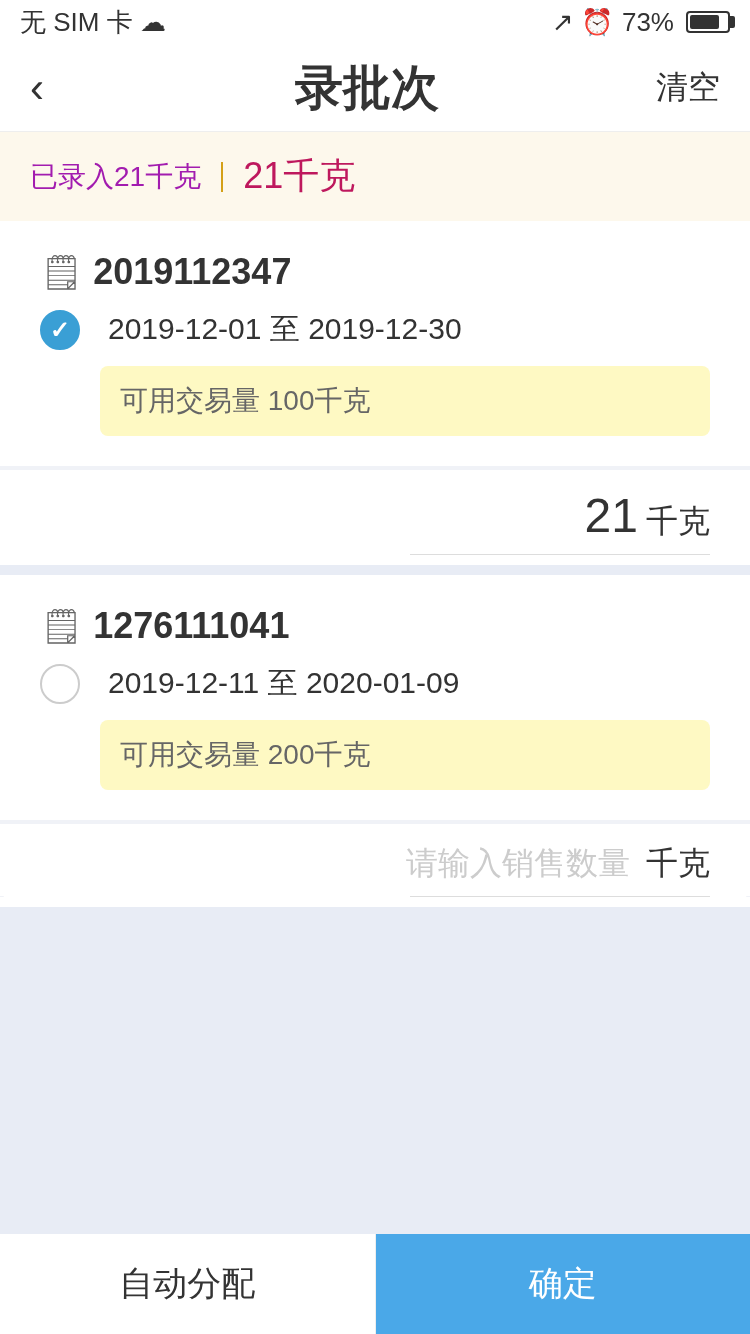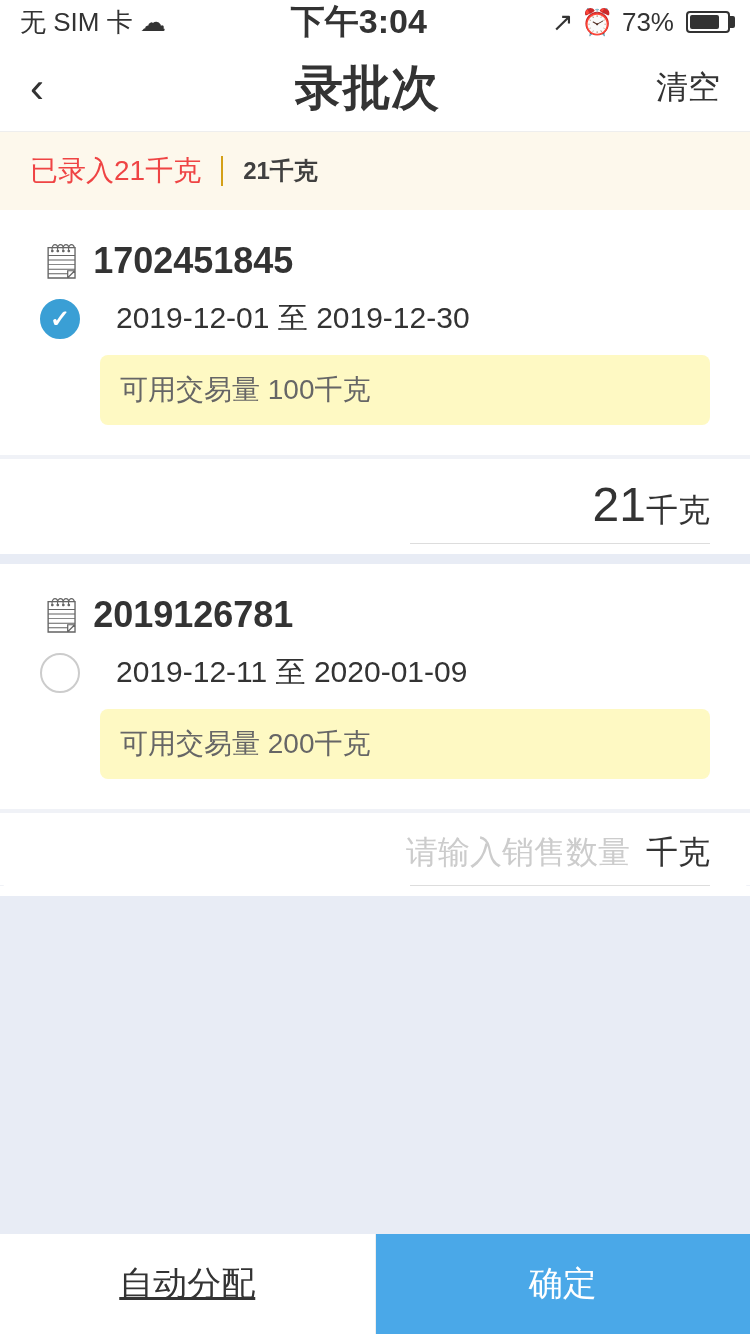--- a/index.html
+++ b/index.html
@@ -105,31 +105,31 @@
     .summary-banner {
       width: 750px;
       background: #fdf8ec;
       padding: 20px 30px;
       display: flex;
       align-items: center;
       gap: 20px;
     }
     .summary-text {
       font-size: 28px;
-      color: #ef4444;
+      color: #a21caf;
     }
     .summary-divider {
       width: 2px;
       height: 30px;
       background: #d4a017;
     }
     .summary-value {
-      font-size: 24px;
-      color: #404040;
-      font-weight: 700;
+      font-size: 36px;
+      color: #be185d;
+      font-weight: 400;
     }
 
     
     .card {
       width: 750px;
       background: #fff;
       padding: 30px 40px;
       margin-bottom: 4px;
     }
 
@@ -145,21 +145,21 @@
     }
     .batch-number {
       font-size: 36px;
       font-weight: 600;
       color: #333;
     }
 
     .batch-date-row {
       display: flex;
       align-items: center;
-      gap: 36px;
+      gap: 28px;
       margin-bottom: 16px;
     }
     .radio-circle {
       width: 40px;
       height: 40px;
       border-radius: 50%;
       border: 2px solid #ccc;
       background: #fff;
       display: flex;
       align-items: center;
@@ -241,21 +241,20 @@
     }
     .btn-auto {
       flex: 1;
       height: 100%;
       background: #fff;
       border: none;
       font-size: 34px;
       color: #333;
       cursor: pointer;
       border-right: 1px solid #eee;
-      text-decoration: underline;
     }
     .btn-confirm {
       flex: 1;
       height: 100%;
       background: #4aa8e8;
       border: none;
       font-size: 34px;
       color: #fff;
       cursor: pointer;
     }
@@ -266,21 +265,20 @@
       background: #e8ecf5;
     }
   </style>
 </head>
 <body>
 
 <div class="status-bar">
   <div class="status-left">
     <span>无 SIM 卡 ☁</span>
   </div>
-  <div class="status-center">下午3:04</div>
   <div class="status-right">
     <span>↗</span>
     <span>⏰</span>
     <span>73%</span>
     <span class="battery-icon">
       <span class="battery-fill"></span>
     </span>
   </div>
 </div>
 
@@ -292,44 +290,44 @@
 
 <div class="summary-banner">
   <span class="summary-text">已录入21千克</span>
   <div class="summary-divider"></div>
   <span class="summary-value">21千克</span>
 </div>
 
 <div class="card">
   <div class="batch-header">
     <span class="batch-icon">🗒</span>
-    <span class="batch-number">1702451845</span>
+    <span class="batch-number">2019112347</span>
   </div>
   <div class="batch-date-row">
     <div class="radio-circle selected"></div>
     <span class="batch-date">2019-12-01 至 2019-12-30</span>
   </div>
   <div class="available-row">可用交易量 100千克</div>
 </div>
 
 <div style="background:#fff; padding-bottom: 0;">
-  <div style="display:flex; justify-content:flex-end; align-items:baseline; padding: 18px 40px 10px 0; gap:0; background:#fff;">
+  <div style="display:flex; justify-content:flex-end; align-items:baseline; padding: 18px 40px 10px 0; gap:8px; background:#fff;">
     <span class="quantity-value">21</span>
     <span class="quantity-unit">千克</span>
   </div>
   <div class="quantity-divider"></div>
   <div style="height:10px; background:#fff;"></div>
 </div>
 
 <div class="divider-line"></div>
 
 <div class="card">
   <div class="batch-header">
     <span class="batch-icon">🗒</span>
-    <span class="batch-number">2019126781</span>
+    <span class="batch-number">1276111041</span>
   </div>
   <div class="batch-date-row">
     <div class="radio-circle"></div>
     <span class="batch-date">2019-12-11 至 2020-01-09</span>
   </div>
   <div class="available-row">可用交易量 200千克</div>
 </div>
 
 <div style="background:#fff;border-radius:23px;">
   <div style="display:flex; justify-content:flex-end; align-items:baseline; padding: 18px 40px 10px 0; gap:16px; background:#fff;">

